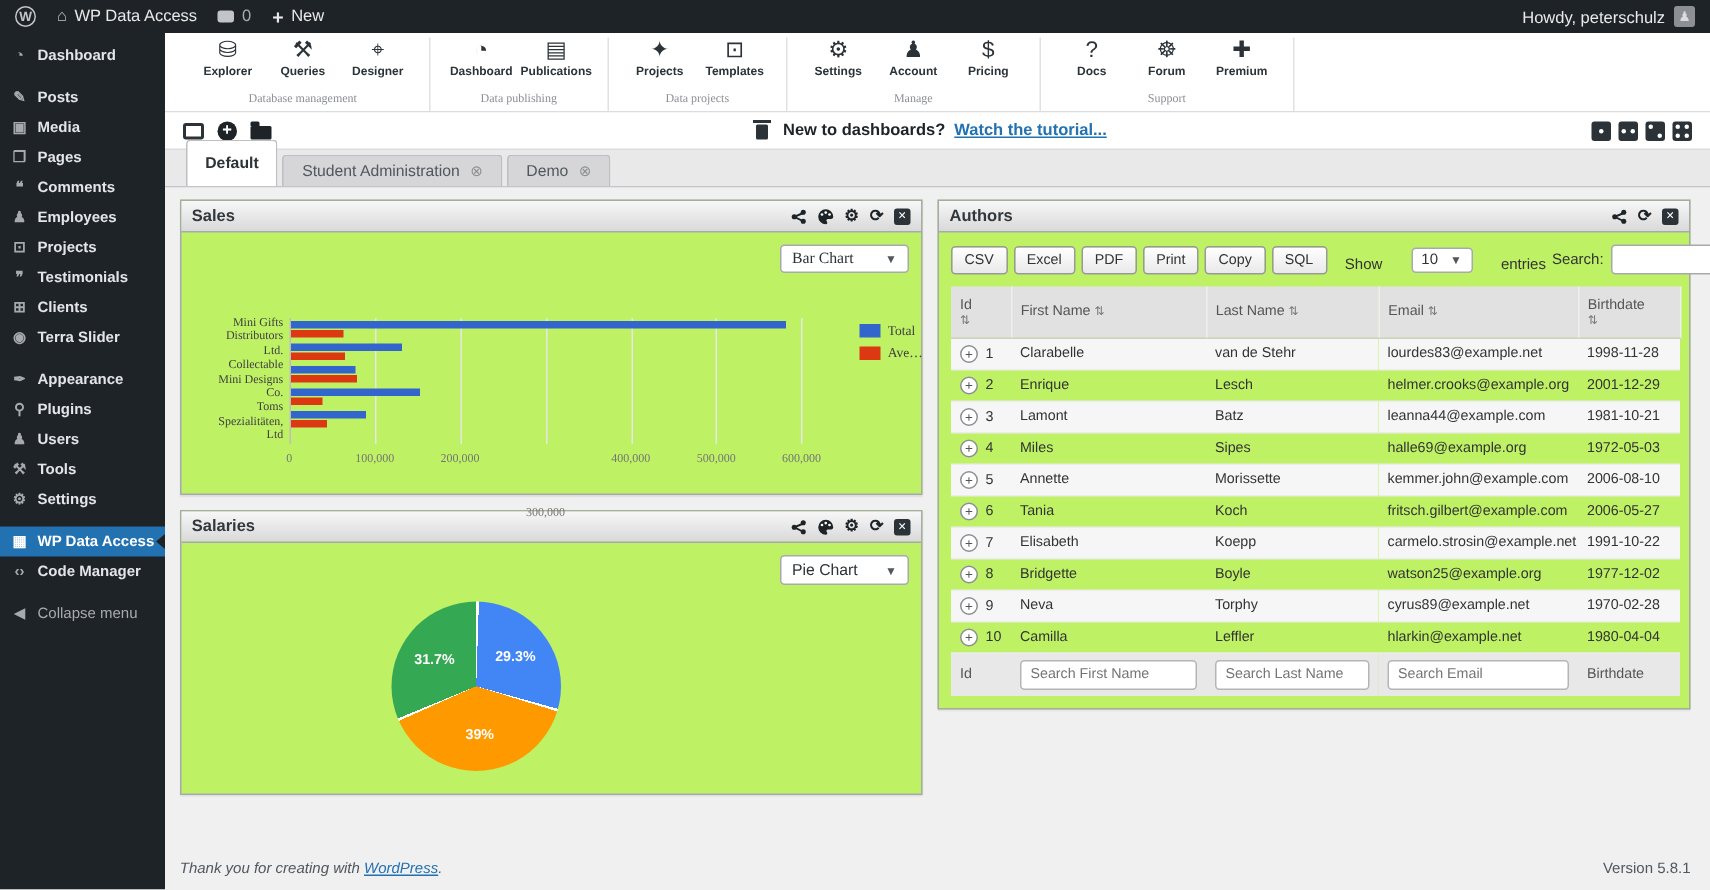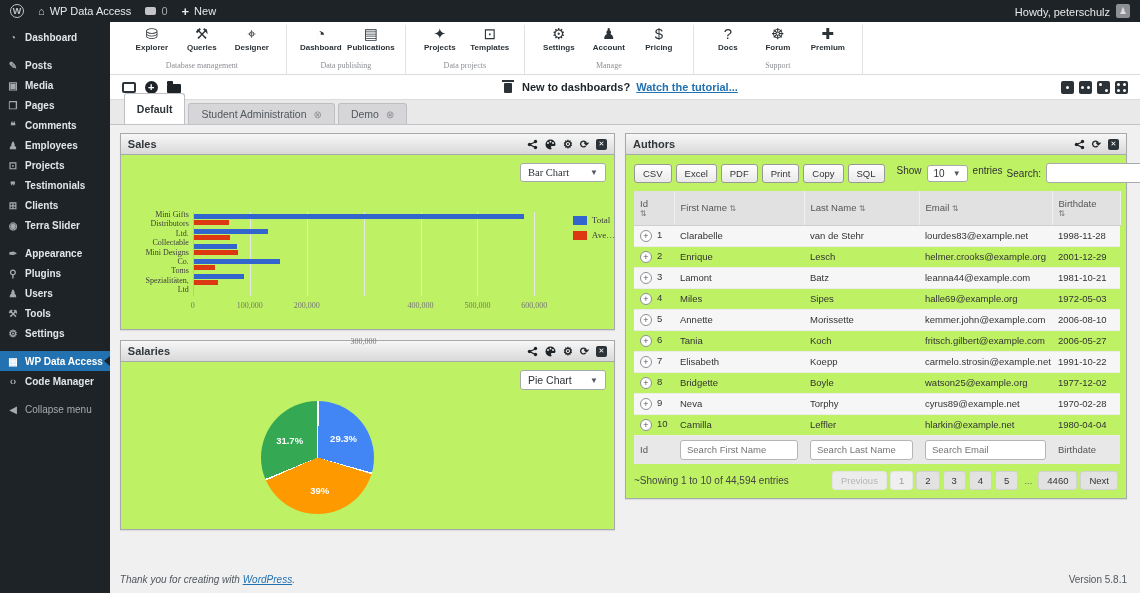--- a/index.html
+++ b/index.html
@@ -88,21 +88,21 @@
   .salaries-body { height: 167px; position: relative; }
   .pie { position: absolute; left: 140px; top: 39px; width: 113px; height: 113px; border-radius: 50%; }
   .pie-label { position: absolute; transform: translate(-50%,-50%); color: #fff; font-size: 9.5px; font-weight: bold; white-space: nowrap; }
   .pie-legend { position: absolute; left: 318px; top: 60px; }
   .pl-entry { display: flex; align-items: center; gap: 5px; margin-bottom: 3px; font-size: 9.5px; color: #222; }
   .pl-dot { width: 9px; height: 9px; border-radius: 50%; display: inline-block; }
   
   .authors-body { padding: 8px; }
   .dt-controls { display: flex; align-items: center; gap: 4px; margin-bottom: 8px; }
   .exp-btn { border: 1px solid #999; border-radius: 3px; background: linear-gradient(#fff, #e9e9e9); padding: 3px 8px; font-size: 9.5px; color: #333; cursor: pointer; font-family: inherit; }
-  .show-wrap { display: flex; align-items: flex-start; gap: 5px; margin-left: 8px; font-size: 10px; color: #333; }
+  .show-wrap { display: flex; align-items: flex-end; gap: 19px; margin-left: 8px; font-size: 10px; color: #333; }
   .mini-select { border: 1px solid #a7aaad; border-radius: 3px; padding: 2px 6px; font-size: 10px; display: flex; gap: 8px; align-items: center; cursor: pointer; background: #fff; }
   .search-wrap { margin-left: auto; display: flex; align-items: center; gap: 5px; font-size: 10px; color: #333; }
   .search-input { width: 118px; height: 20px; border: 1px solid #a7aaad; border-radius: 3px; padding: 0 5px; font-size: 10px; font-family: inherit; }
   table.authors { width: 100%; border-collapse: collapse; font-size: 9.5px; color: #333; table-layout: fixed; }
   table.authors th:nth-child(1) { width: 40px; }
   table.authors th:nth-child(2) { width: 130px; }
   table.authors th:nth-child(3) { width: 115px; }
   table.authors th:nth-child(4) { width: 133px; }
   table.authors th:nth-child(5) { width: 68px; }
   thead th { background: #e1e1e1; color: #555; font-weight: normal; text-align: left; padding: 4px 6px; height: 34px; vertical-align: middle; border-bottom: 1px solid #cfcfcf; border-right: 1px solid #efefef; cursor: pointer; }
@@ -598,34 +598,20 @@
               <tfoot>
                   <tr class="filter-row">
                     <td>Id</td>
                     <td><input class="filter-input" placeholder="Search First Name" style=""></td>
                     <td><input class="filter-input" placeholder="Search Last Name" style=""></td>
                     <td><input class="filter-input" placeholder="Search Email" style=""></td>
                     <td>Birthdate</td>
                   </tr>
                 </tfoot>
             </table>
-            <div class="table-footer">
-              <span>~Showing 1 to 10 of 44,594 entries</span>
-              <span class="pager">
-                  <span class="page-btn disabled">Previous</span>
-                  <span class="page-btn current">1</span>
-                  <span class="page-btn">2</span>
-                  <span class="page-btn">3</span>
-                  <span class="page-btn">4</span>
-                  <span class="page-btn">5</span>
-                  <span class="pager-dots">...</span>
-                  <span class="page-btn">4460</span>
-                  <span class="page-btn">Next</span>
-                </span>
-            </div>
           </div>
         </section>
       </div>
     </div>
 
     <div class="wp-footer">
       <span class="wpf-left">
         <span>Thank you for creating with</span>
         <a class="wpf-link">WordPress</a><span>.</span>
       </span>

